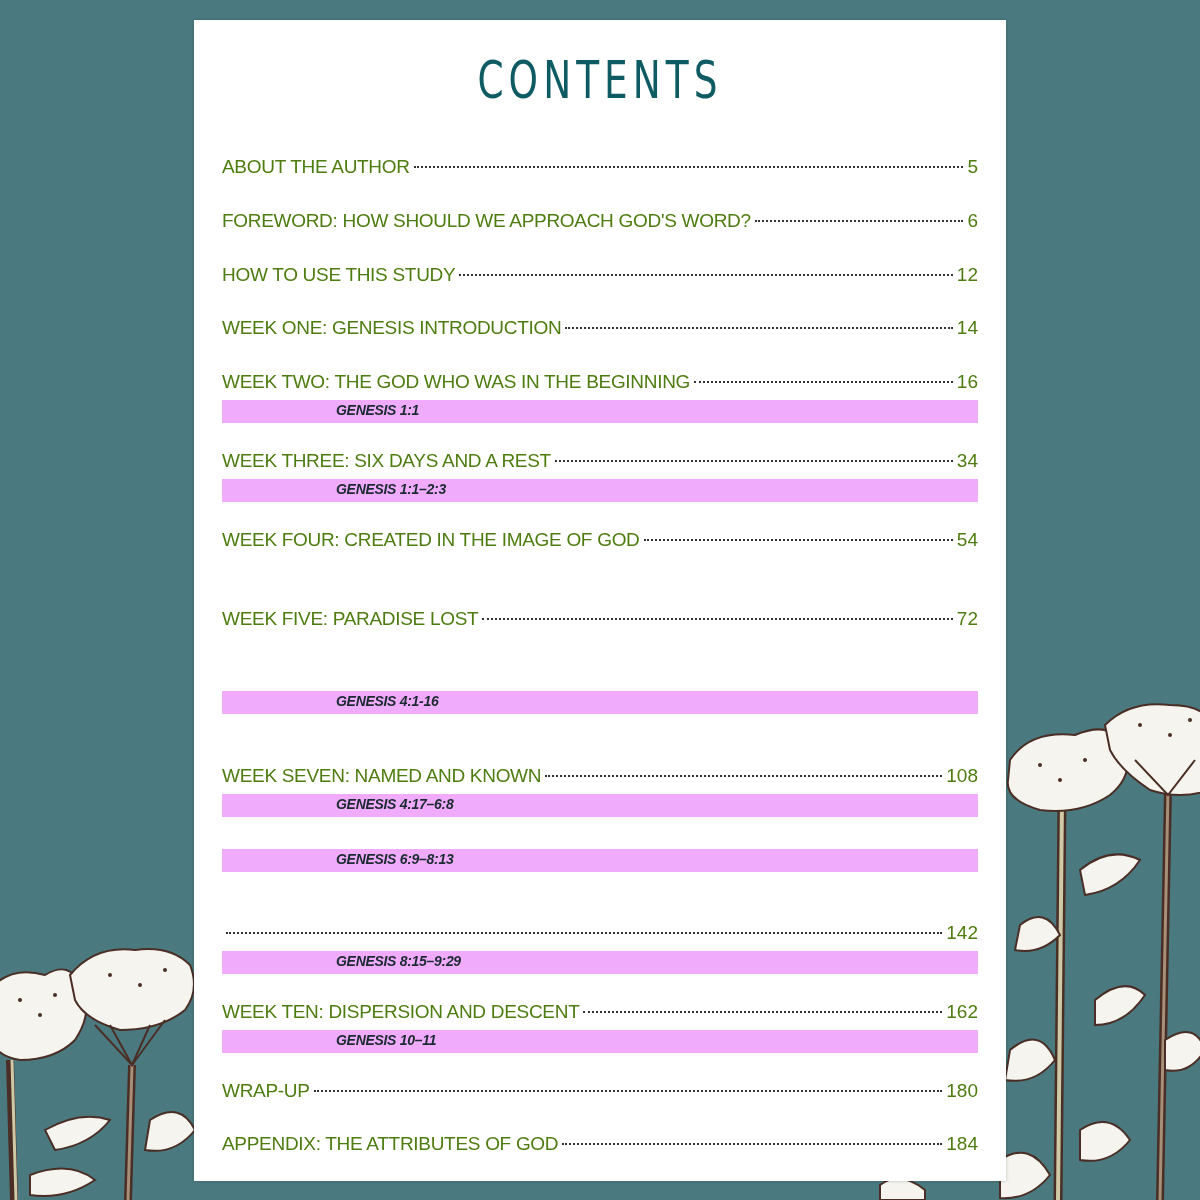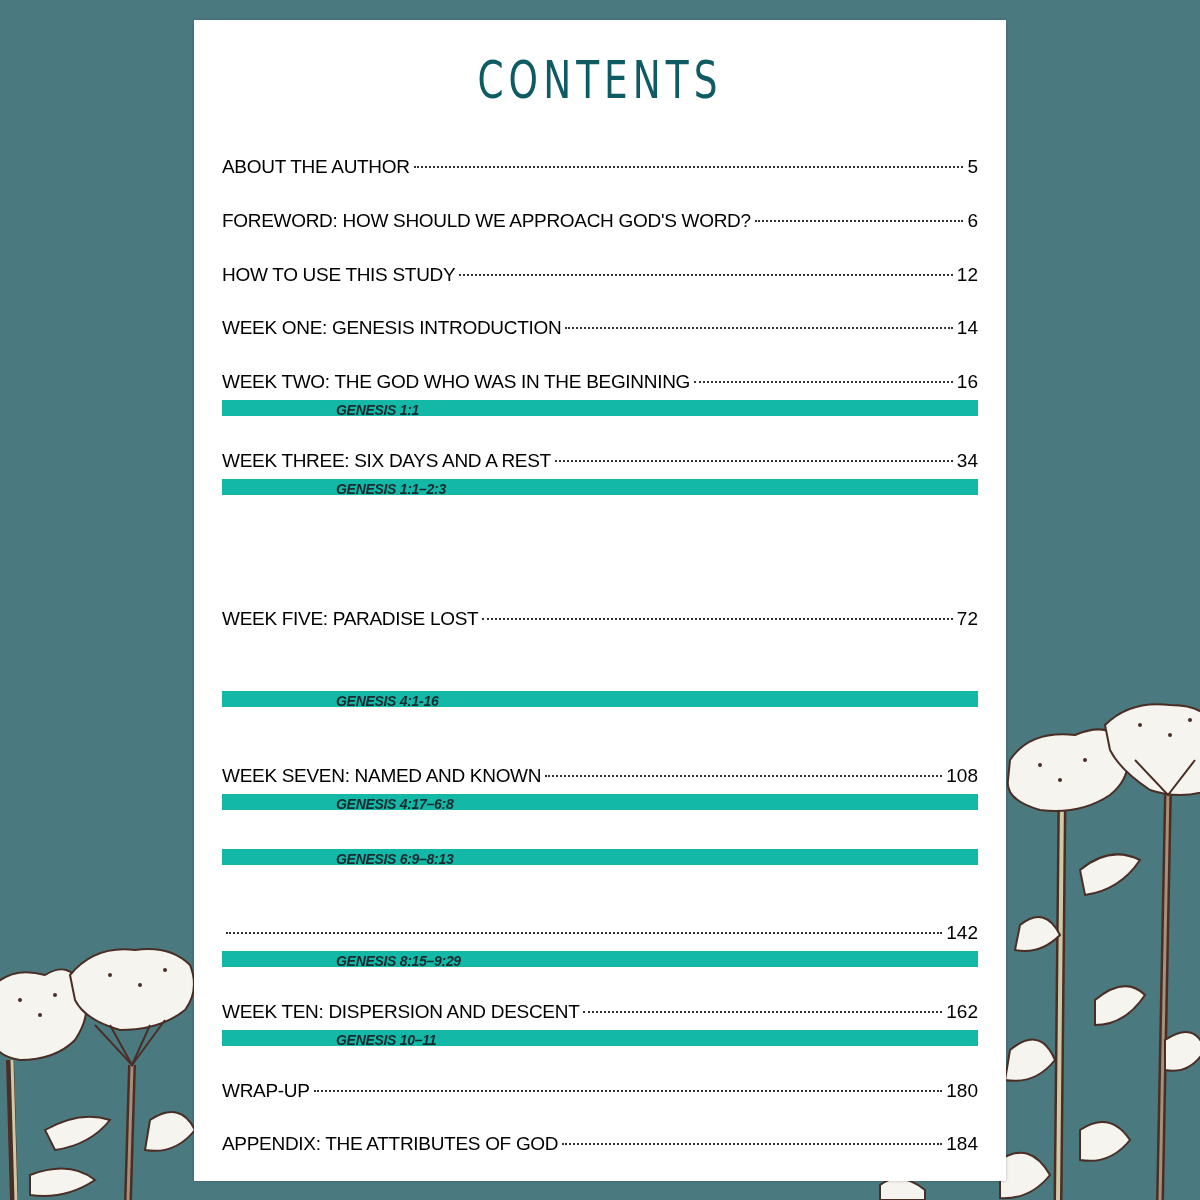--- a/index.html
+++ b/index.html
@@ -22,34 +22,34 @@
       font-size: 52px;
       letter-spacing: 7px;
       color: #0f5b63;
       transform: scaleX(0.72);
       font-weight: normal;
     }
     .toc { position: absolute; left: 28px; top: 0; width: 756px; }
     .entry { position: absolute; left: 0; width: 756px; }
     .row {
       display: flex; align-items: baseline;
-      font-size: 19px; color: #000000;
+      font-size: 19px; color: #4d7c0f;
       height: 24px; line-height: 24px;
       white-space: nowrap;
     }
     .row .label { flex: 0 0 auto; transform-origin: left center; letter-spacing: -0.3px; }
     .row .leader {
       flex: 1 1 auto; margin: 0 4px;
       border-bottom: 2px dotted #333;
       height: 0; position: relative; top: -5px;
     }
     .row .pg { flex: 0 0 auto; text-align: right; }
     .band {
       margin-top: 6px;
-      height: 16px; background: #14b8a6;
+      height: 23px; background: #f0abfc;
       position: relative;
     }
     .band .ref {
       position: absolute; left: 114px; top: 1px;
       font-size: 14px; font-weight: bold; font-style: italic;
       color: #1a2a30; line-height: 19px;
       letter-spacing: -0.3px;
     }
   </style>
 </head>
@@ -153,20 +153,25 @@
       <div class="row">
           <span class="label">WEEK THREE: SIX DAYS AND A REST</span>
           <span class="leader"></span>
           <span class="pg">34</span>
         </div>
       <div class="band">
           <span class="ref">GENESIS 1:1–2:3</span>
         </div>
     </div>
     <div class="entry" style="top:508px">
+      <div class="row">
+          <span class="label">WEEK FOUR: CREATED IN THE IMAGE OF GOD</span>
+          <span class="leader"></span>
+          <span class="pg">54</span>
+        </div>
     </div>
     <div class="entry" style="top:587px">
       <div class="row">
           <span class="label">WEEK FIVE: PARADISE LOST</span>
           <span class="leader"></span>
           <span class="pg">72</span>
         </div>
     </div>
     <div class="entry" style="top:665px">
       <div class="band">

